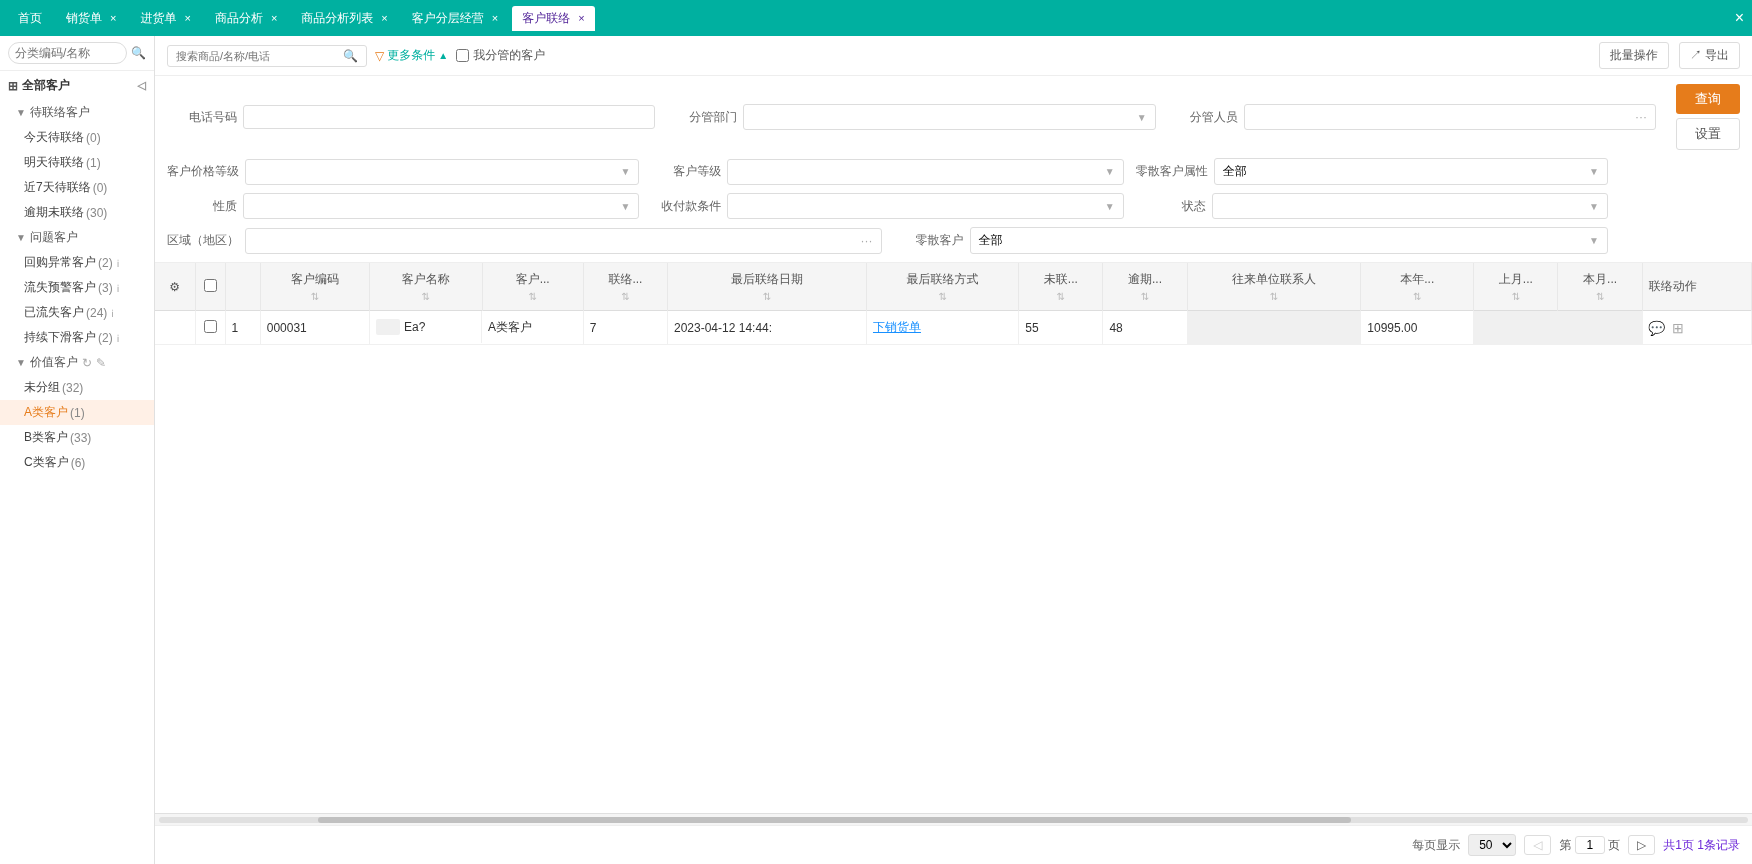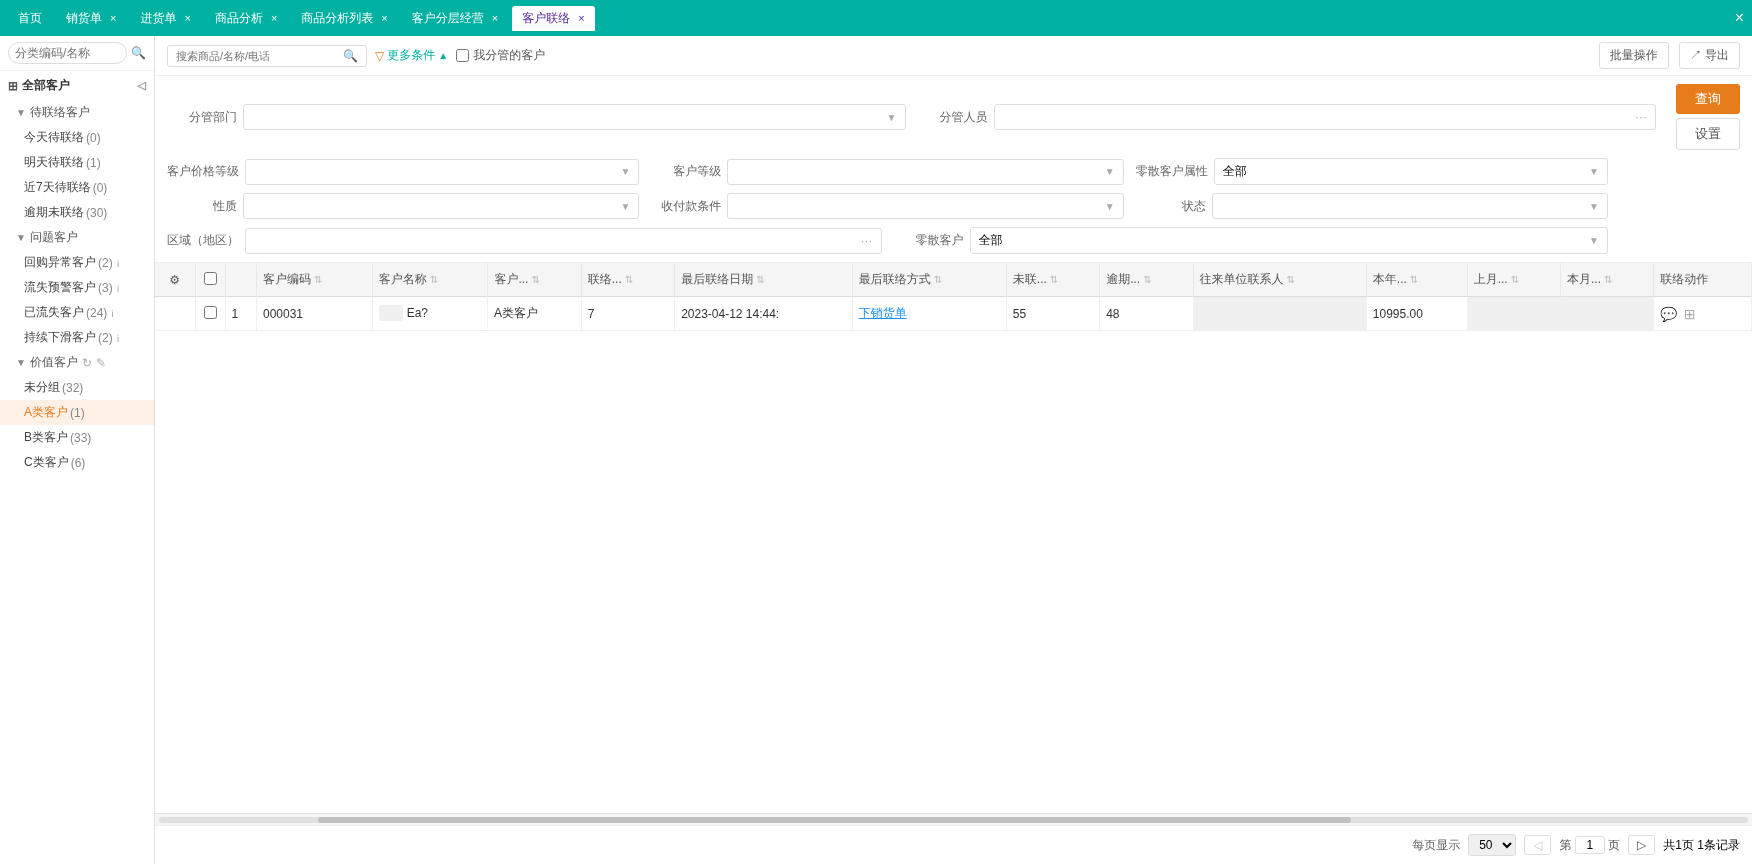--- a/index.html
+++ b/index.html
@@ -310,21 +310,21 @@
     .pagination-btn {
       border: 1px solid #ddd;
       background: #fff;
       padding: 2px 8px;
       border-radius: 3px;
       cursor: pointer;
       color: #555;
     }
     .pagination-btn:disabled { color: #ccc; cursor: default; }
     .page-num { color: #555; }
-    .page-total { color: #000000; }
+    .page-total { color: #6d28d9; }
 
     
     .scrollbar-area {
       height: 12px;
       background: #f5f5f5;
       border-top: 1px solid #e0e0e0;
       display: flex;
       align-items: center;
       padding: 0 4px;
     }
@@ -342,20 +342,21 @@
       height: 100%;
       background: #c0c0c0;
       border-radius: 3px;
     }
 
     .th-sort {
       display: flex;
       align-items: center;
       gap: 3px;
       cursor: pointer;
+      flex-direction: column;
     }
     .th-sort .sort-icon { color: #bbb; font-size: 10px; }
 
     .checkbox-cell { text-align: center; width: 30px; }
     .settings-cell { text-align: center; width: 36px; }
     
     .row-actions { display: flex; gap: 6px; align-items: center; }
     .action-icon { color: #aaa; cursor: pointer; font-size: 14px; }
 
     
@@ -500,20 +501,24 @@
         <button class="btn-export">
           <span>↗</span>
           <span>导出</span>
         </button>
       </div>
     </div>
 
     <div class="advanced-filters">
 
       <div class="filter-row">
+        <div class="filter-item">
+          <span class="filter-label">电话号码</span>
+          <input class="filter-input" type="text" style="">
+        </div>
         <div class="filter-item">
           <span class="filter-label">分管部门</span>
           <div class="filter-select">
             <span></span>
             <span class="arrow">▼</span>
           </div>
         </div>
         <div class="filter-item">
           <span class="filter-label">分管人员</span>
           <div class="filter-select">

